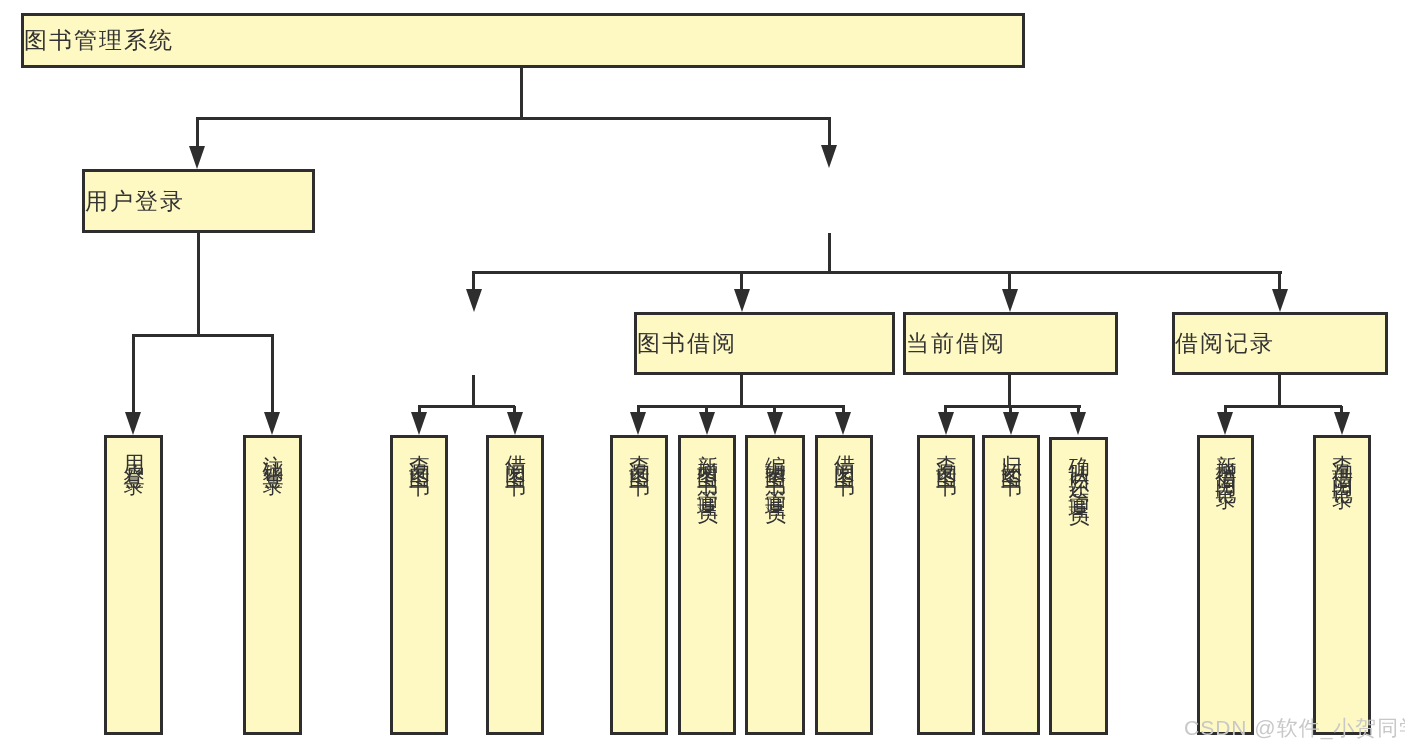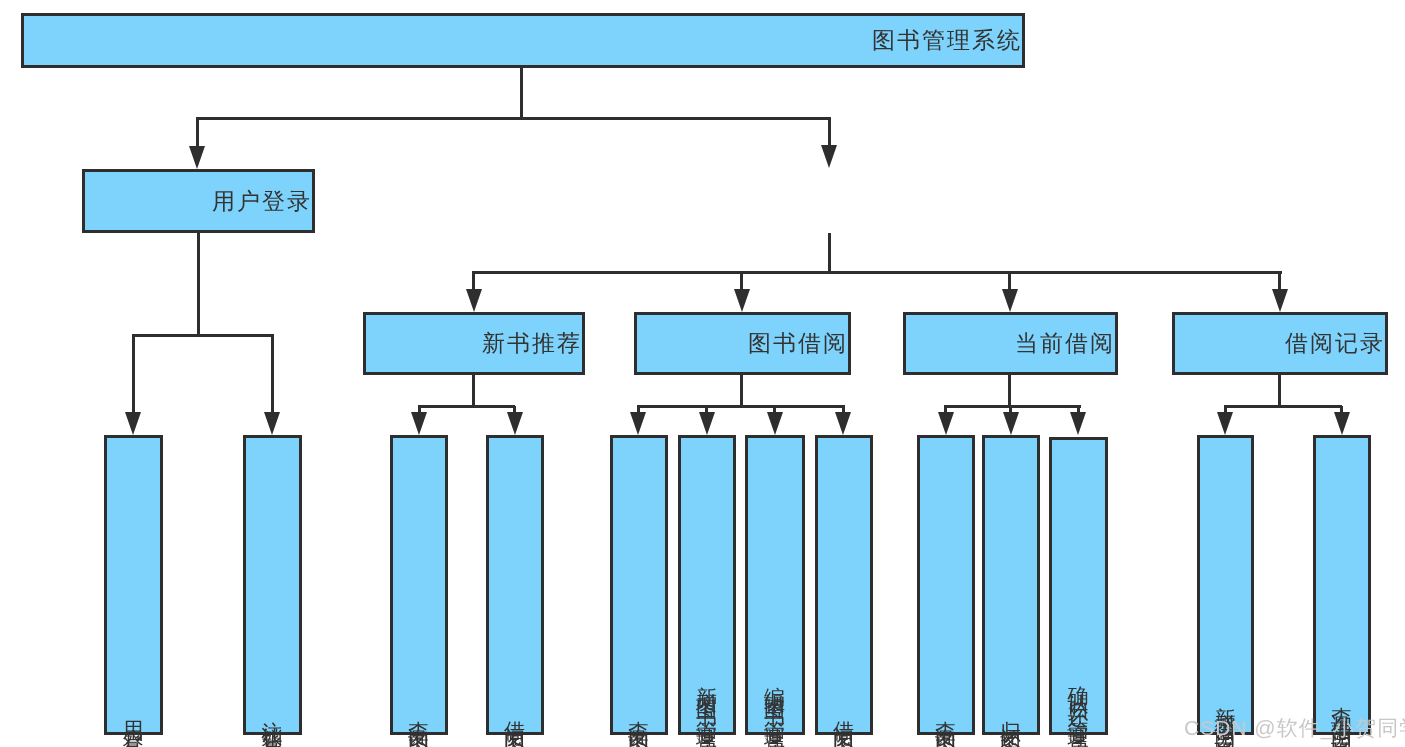--- a/index.html
+++ b/index.html
@@ -1,22 +1,22 @@
 <!DOCTYPE html>
 <html><head>
 <meta charset="utf-8">
 <style>
   html,body{margin:0;padding:0;background:#ffffff;}
   .canvas{
     position:relative;width:1405px;height:747px;background:#ffffff;
     font-family:"Liberation Sans", sans-serif;color:#333333;overflow:hidden;
   }
   .node{
-    position:absolute;box-sizing:border-box;border:3px solid #2e2e2e;background:#7dd3fc;
-    display:flex;align-items:center;justify-content:flex-end;
+    position:absolute;box-sizing:border-box;border:3px solid #2e2e2e;background:#fef9c3;
+    display:flex;align-items:center;justify-content:flex-start;font-family:Liberation Serif, serif;
   }
   .hnode{font-size:23px;letter-spacing:2px;}
   .leaf{
     writing-mode:vertical-rl;text-orientation:mixed;
     font-size:21px;letter-spacing:7px;line-height:1.1;
   }
   .line{position:absolute;background:#2e2e2e;}
   .arrow{
     position:absolute;width:0;height:0;
     border-left:8px solid transparent;border-right:8px solid transparent;
@@ -64,24 +64,21 @@
     <div class="line" style="left:472px;top:272px;width:3px;height:20px;"></div>
     <div class="arrow" style="left:466px;top:289px;"></div>
     <div class="line" style="left:740px;top:272px;width:3px;height:20px;"></div>
     <div class="arrow" style="left:734px;top:289px;"></div>
     <div class="line" style="left:1008px;top:272px;width:3px;height:20px;"></div>
     <div class="arrow" style="left:1002px;top:289px;"></div>
     <div class="line" style="left:1278px;top:272px;width:3px;height:20px;"></div>
     <div class="arrow" style="left:1272px;top:289px;"></div>
   </div>
 
-  <div class="node hnode" style="left:363px;top:312px;width:222px;height:63px;">
-    <span>新书推荐</span>
-  </div>
-  <div class="node hnode" style="left:634px;top:312px;width:217px;height:63px;">
+  <div class="node hnode" style="left:634px;top:312px;width:261px;height:63px;">
     <span>图书借阅</span>
   </div>
   <div class="node hnode" style="left:1172px;top:312px;width:216px;height:63px;">
     <span>借阅记录</span>
   </div>
   <div class="node hnode" style="left:903px;top:312px;width:215px;height:63px;">
     <span>当前借阅</span>
   </div>
 
   <div>

